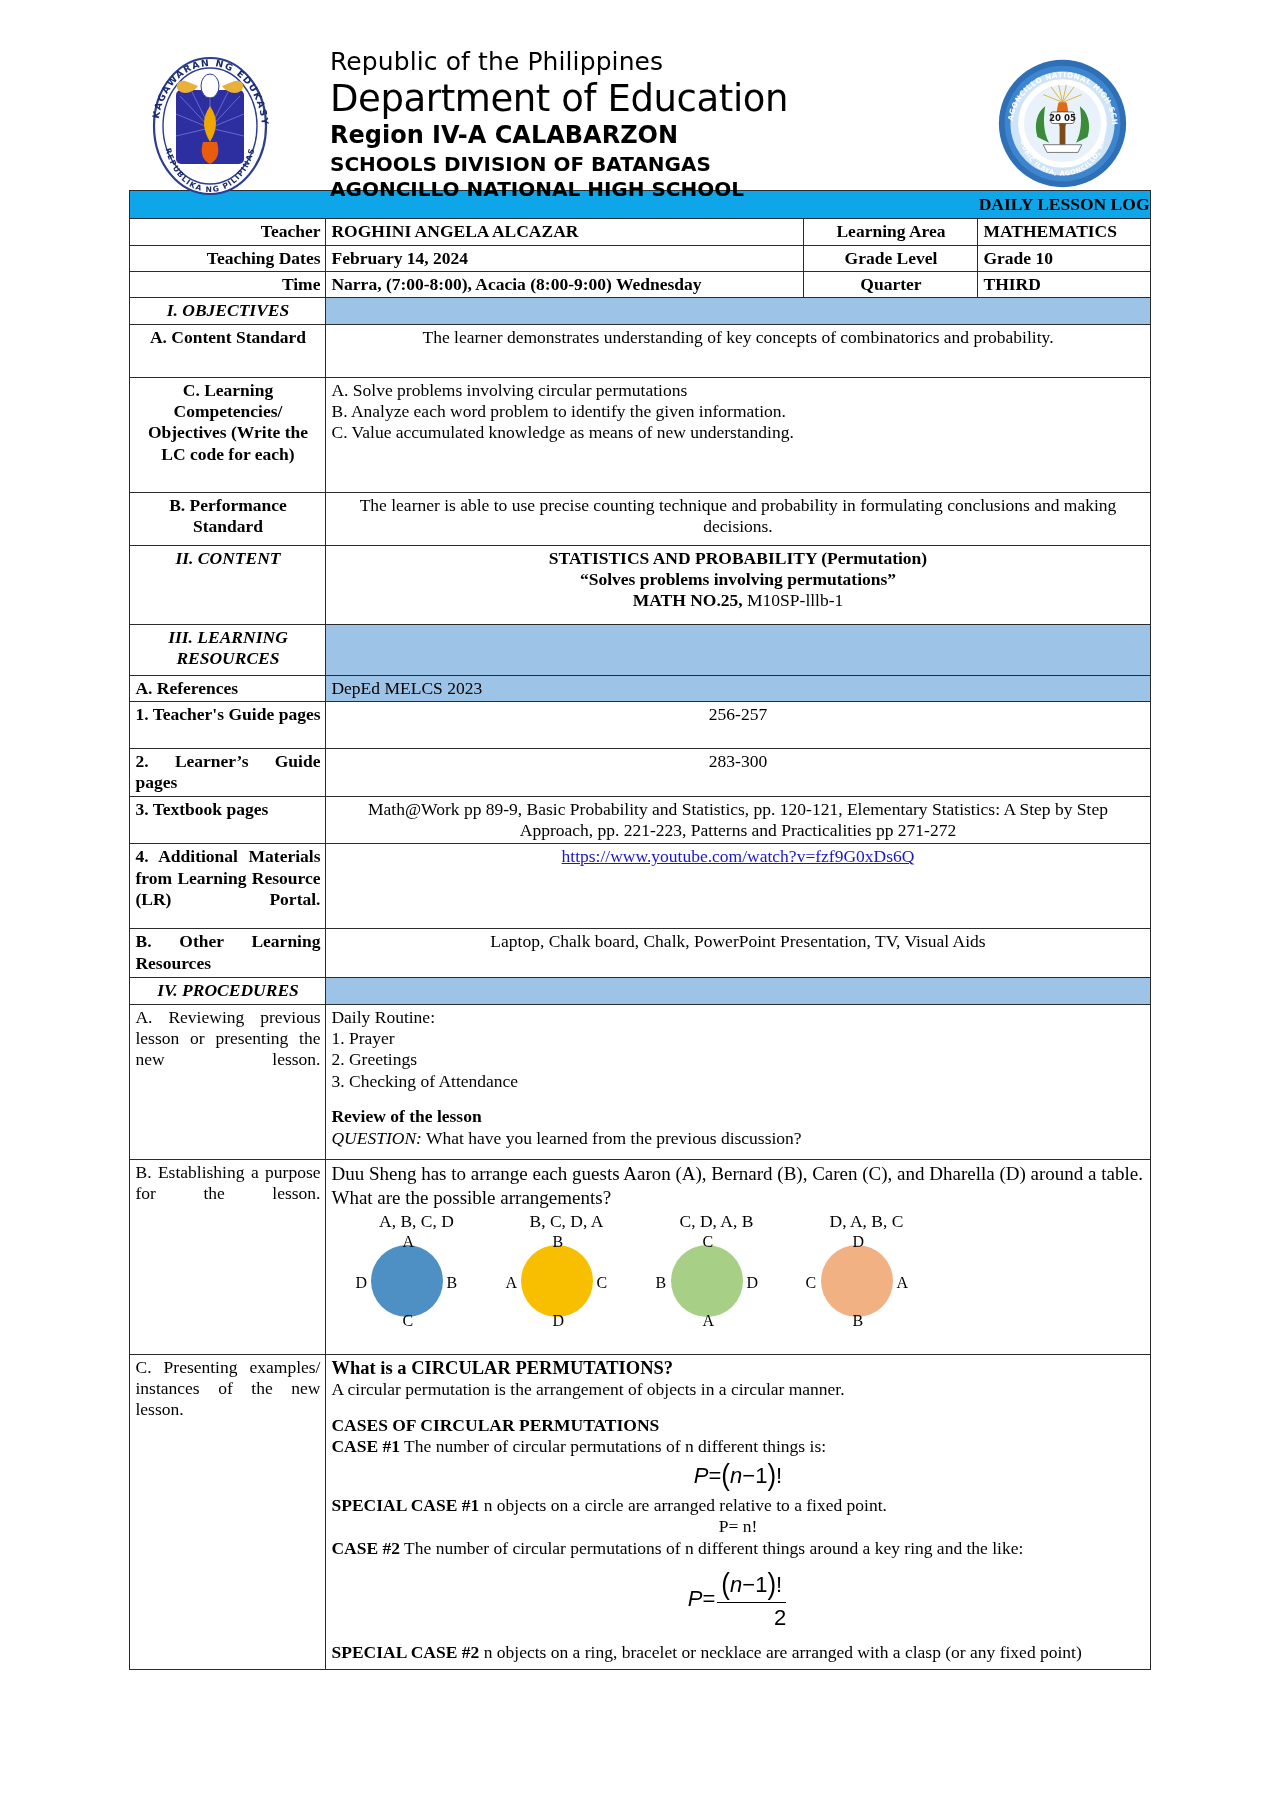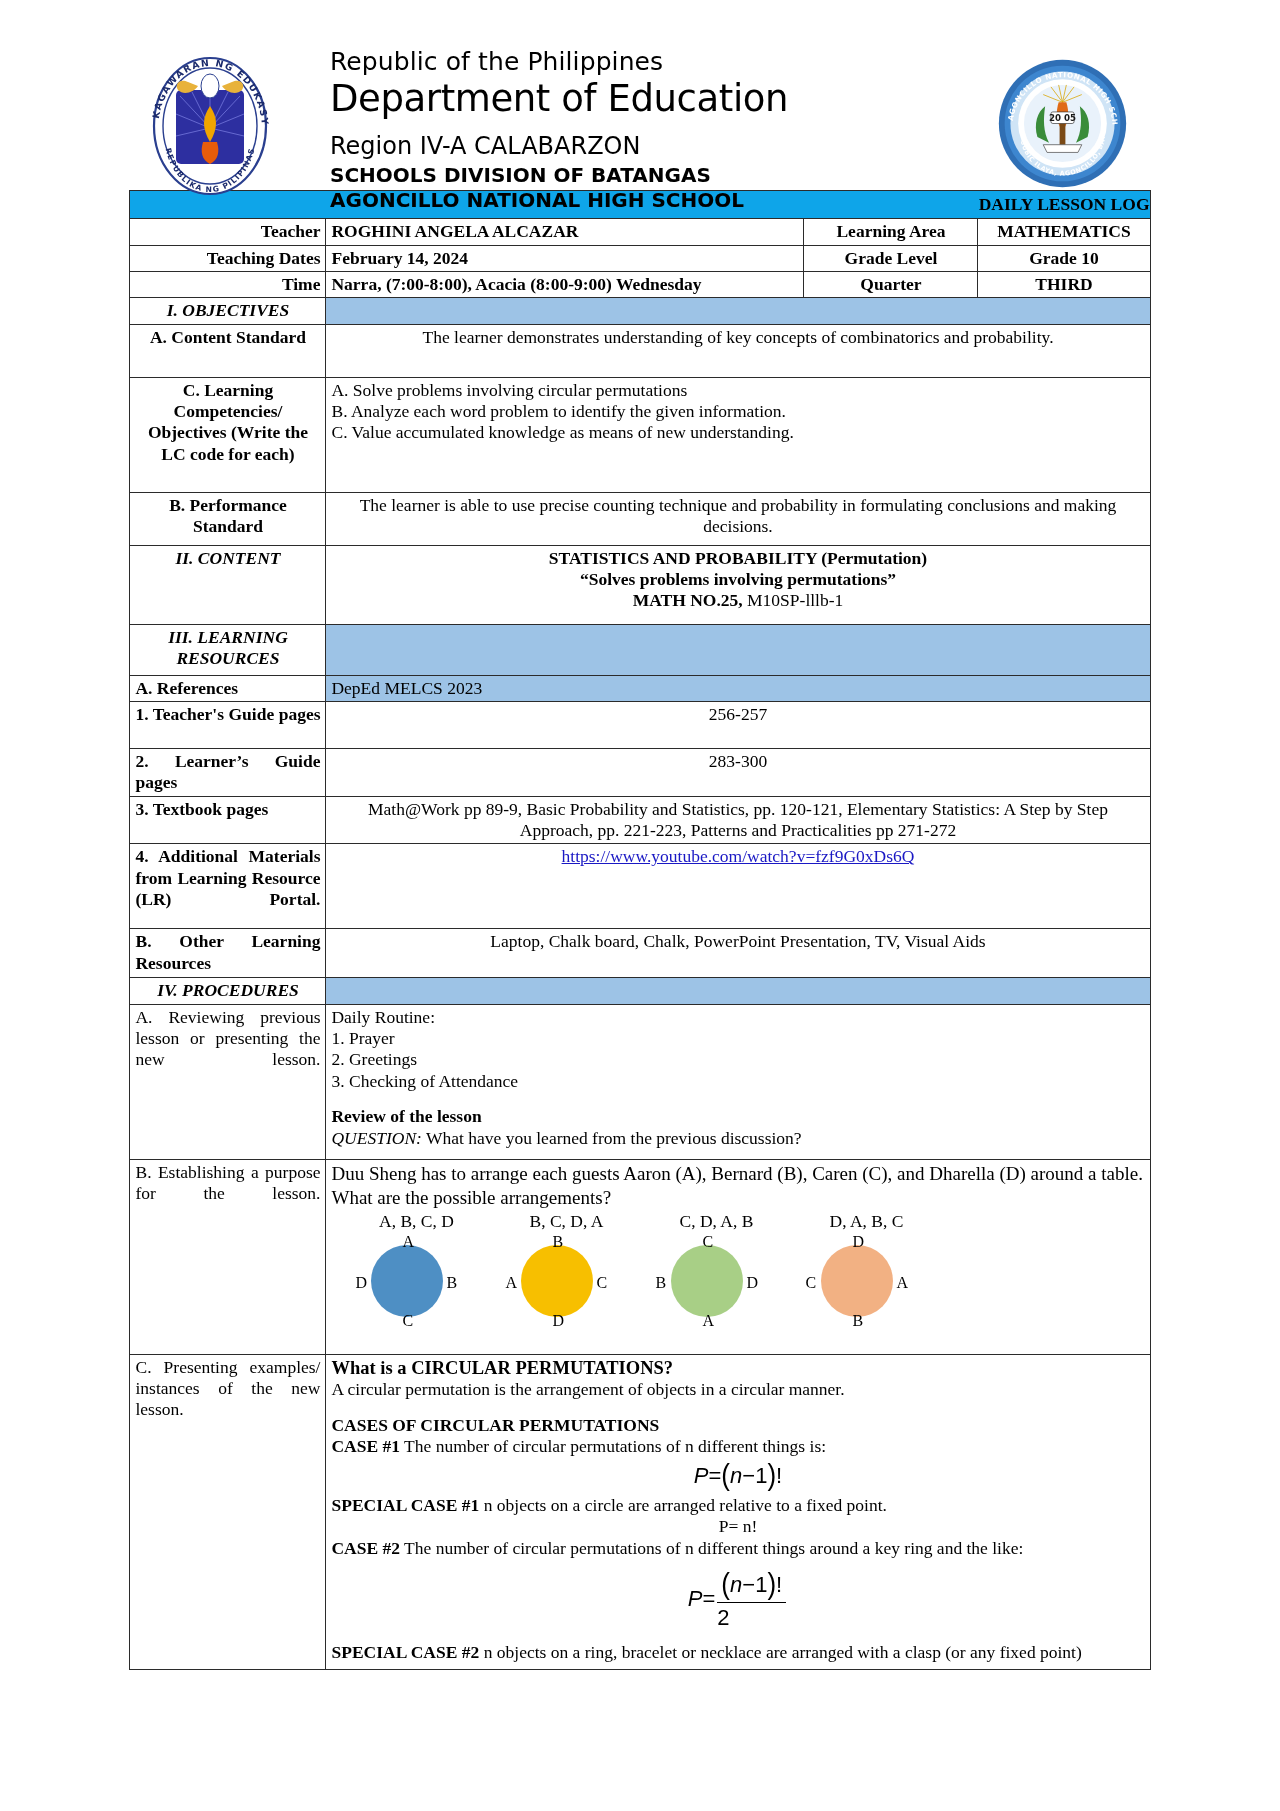--- a/index.html
+++ b/index.html
@@ -58,22 +58,22 @@
   .lh-dep {
     font-family: "DejaVu Sans", sans-serif;
     font-size: 37px;
     font-weight: 400;
     margin-top: 2px;
     letter-spacing: -.4px;
   }
   .lh-reg {
     font-family: "DejaVu Sans", sans-serif;
     font-size: 24px;
-    font-weight: 400;
-    margin-top: 14px;
+    font-weight: 700;
+    margin-top: 3px;
   }
   .lh-div {
     font-family: "DejaVu Sans", sans-serif;
     font-size: 20px;
     font-weight: bold;
     margin-top: 4px;
   }
   .lh-school {
     font-family: "DejaVu Sans", sans-serif;
     font-size: 20px;
@@ -125,21 +125,21 @@
   }
   .lbl-just {
     text-align: justify;
     text-align-last: justify;
     font-weight: bold;
   }
   .val {
     font-weight: bold;
   }
   .val-c {
-    text-align: center;
+    text-align: left;
     font-weight: bold;
   }
   .ctr {
     text-align: center;
   }
   .jl {
     text-align: justify;
     text-align-last: justify;
   }
   .b { font-weight: bold; }
@@ -207,21 +207,21 @@
   .paren {
     display: inline-block;
     font-size: 26px;
     font-style: normal;
     transform: scaleY(1.12);
     vertical-align: -1px;
   }
   .frac {
     display: inline-block;
     vertical-align: middle;
-    text-align: left;
+    text-align: right;
     margin: 0 2px;
   }
   .frac .num {
     display: block;
     padding: 0 4px 1px 4px;
     border-bottom: 1.6px solid #000;
   }
   .frac .den {
     display: block;
     padding-top: 2px;

